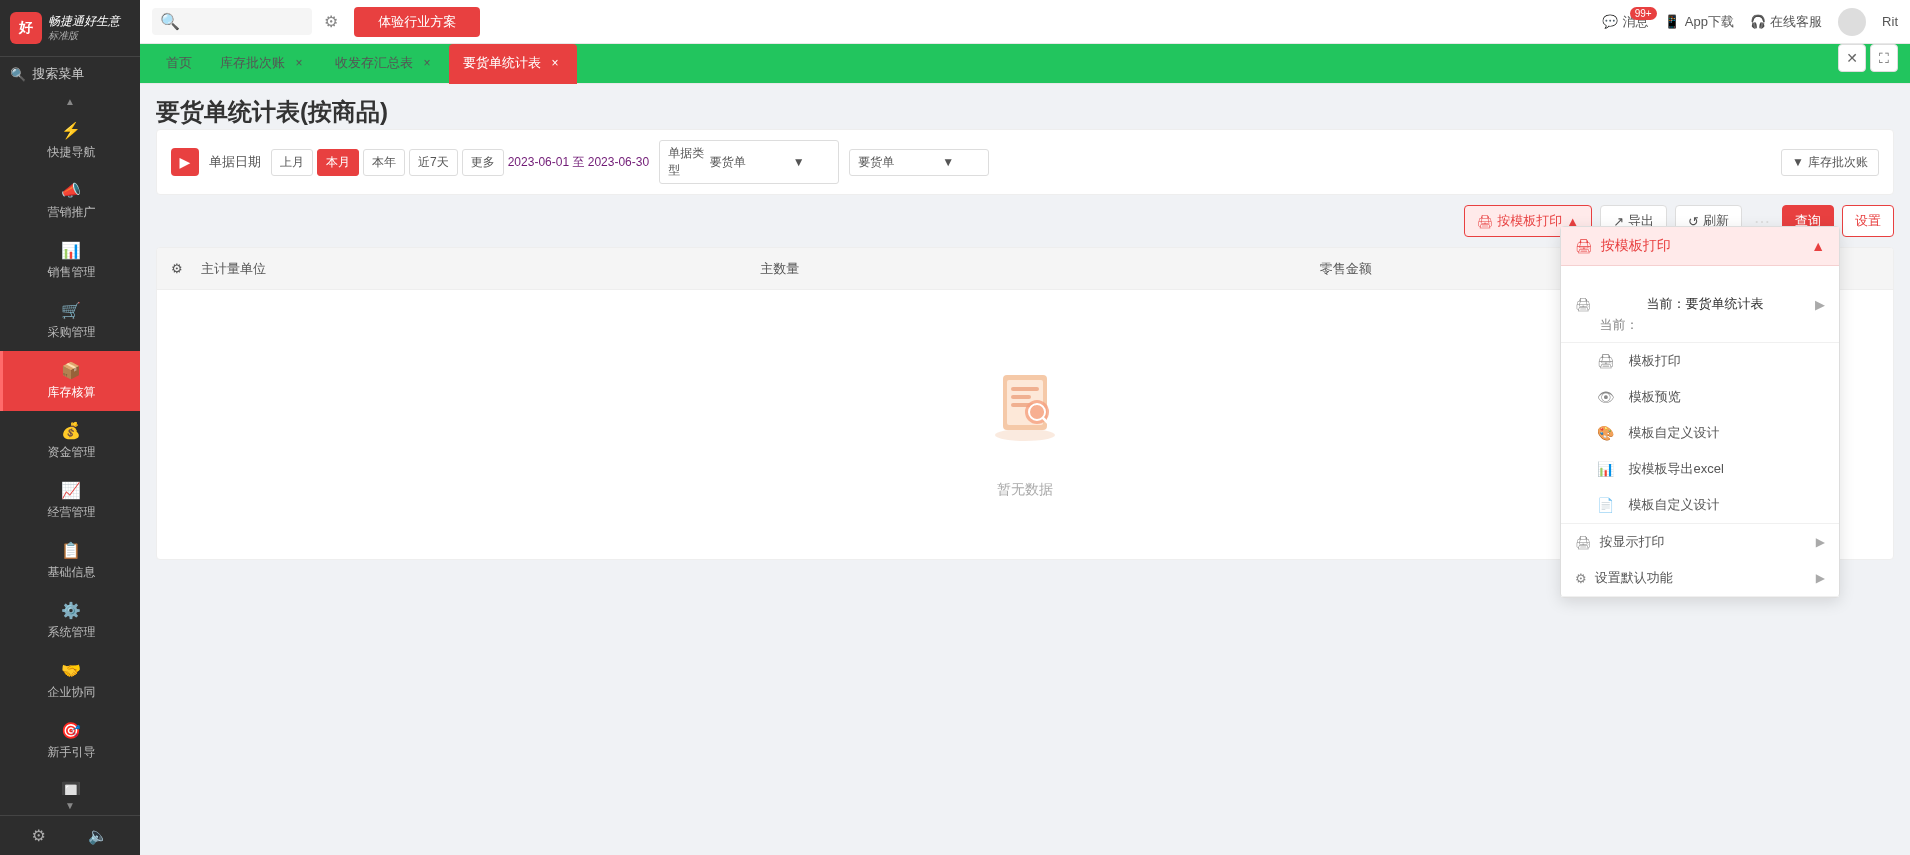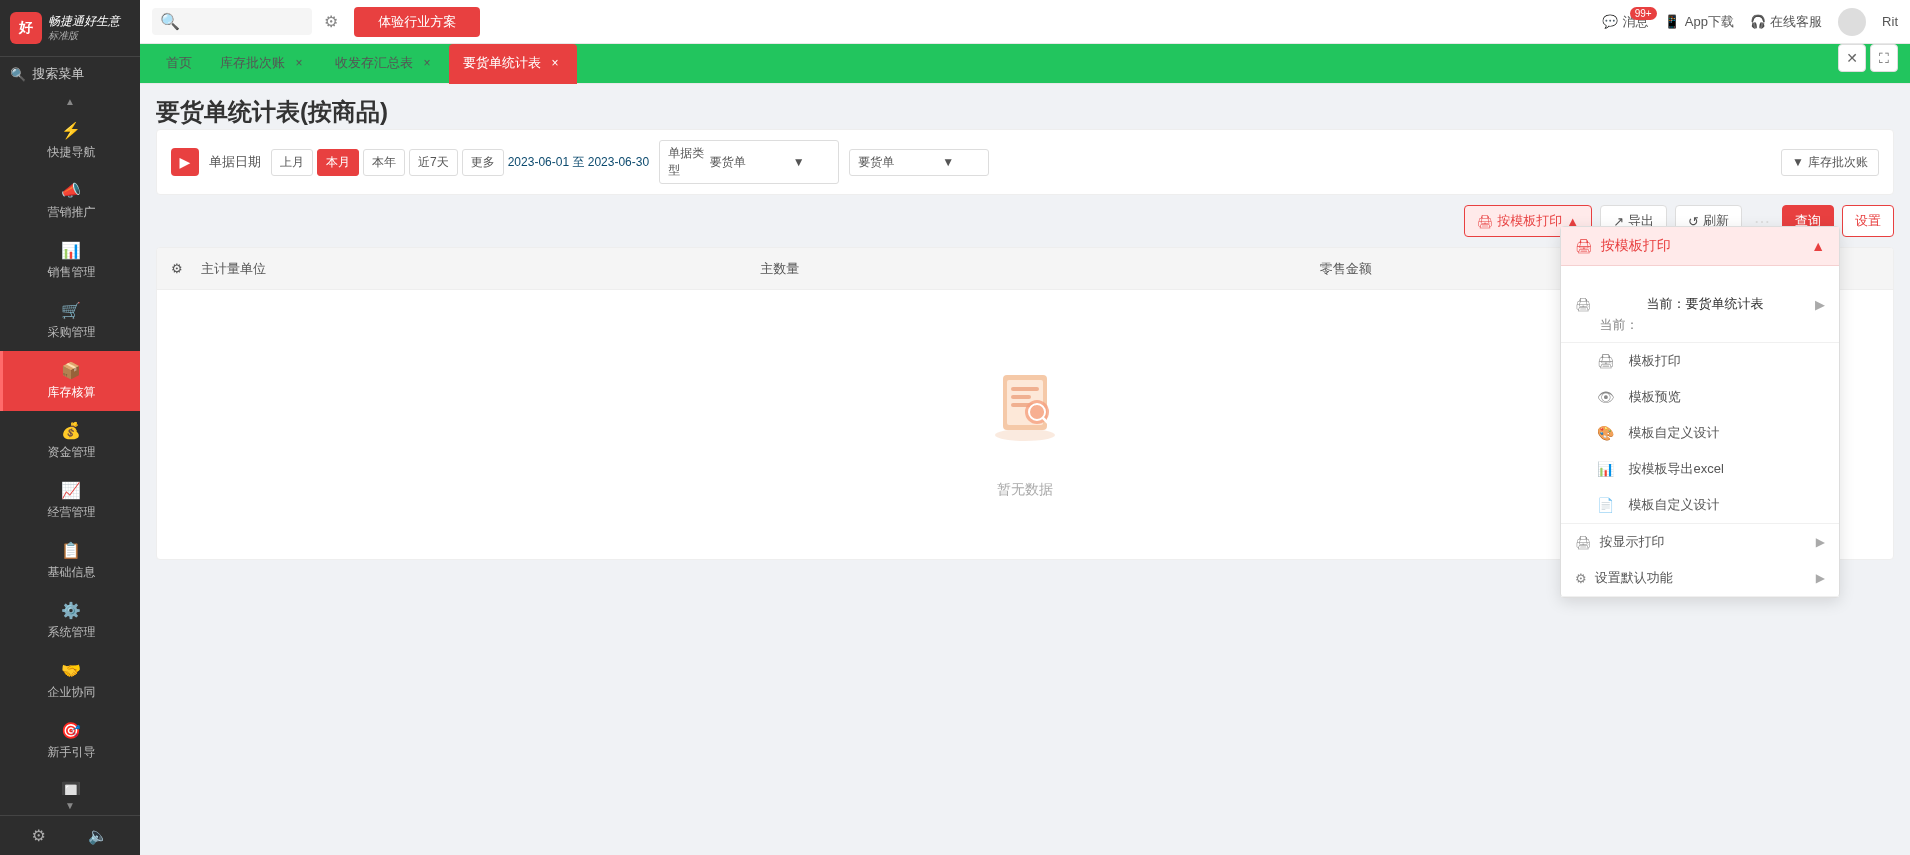--- a/index.html
+++ b/index.html
@@ -239,21 +239,21 @@
       cursor: pointer;
       background: #fff;
       color: #555;
     }
     .date-btn.active {
       background: #e84040;
       color: #fff;
       border-color: #e84040;
     }
     .date-range {
-      font-size: 12px; color: #0c4a6e;
+      font-size: 12px; color: #701a75;
     }
     .filter-select {
       display: flex; align-items: center;
       border: 1px solid #ddd;
       border-radius: 3px;
       padding: 4px 8px;
       font-size: 12px;
       color: #555;
       cursor: pointer;
       background: #fff;

